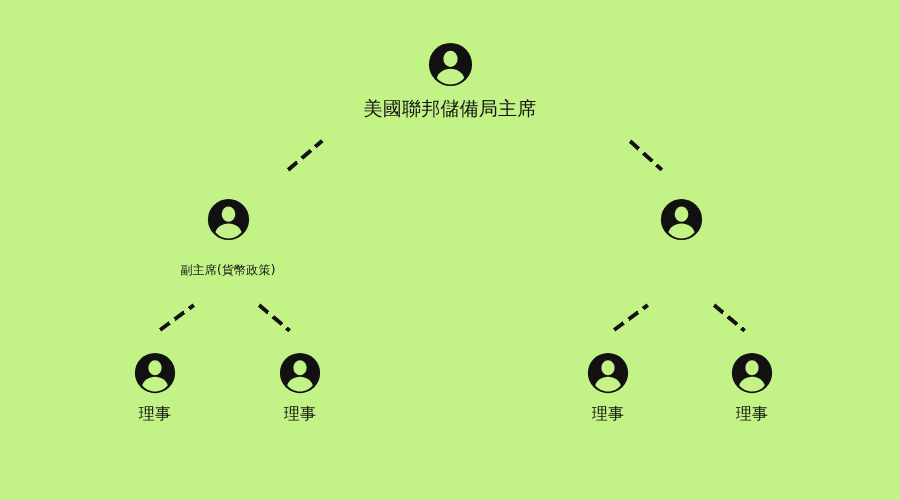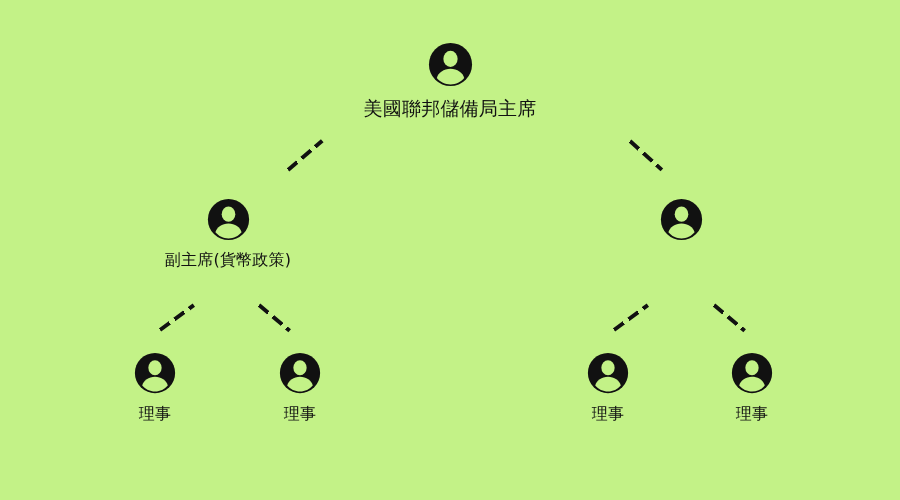--- a/index.html
+++ b/index.html
@@ -32,21 +32,21 @@
   }
   .node-label {
     display: block;
     color: #111111;
     white-space: nowrap;
     letter-spacing: 0.2px;
     text-align: center;
   }
   
   .level-0 .node-label { font-size: 19px; margin-top: 9px; }
-  .level-1 .node-label { font-size: 16px; margin-top: 9px; }
+  .level-1 .node-label { font-size: 12px; margin-top: 21px; }
   .level-2 .node-label { font-size: 16px; margin-top: 10px; }
 
   .connector {
     position: absolute;
     transform-origin: 0 50%;
     height: 4px;
     background-image: repeating-linear-gradient(
       to right,
       #111111 0px,
       #111111 12px,

